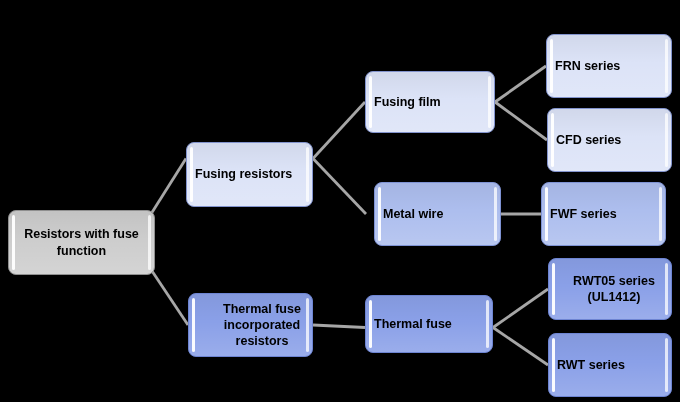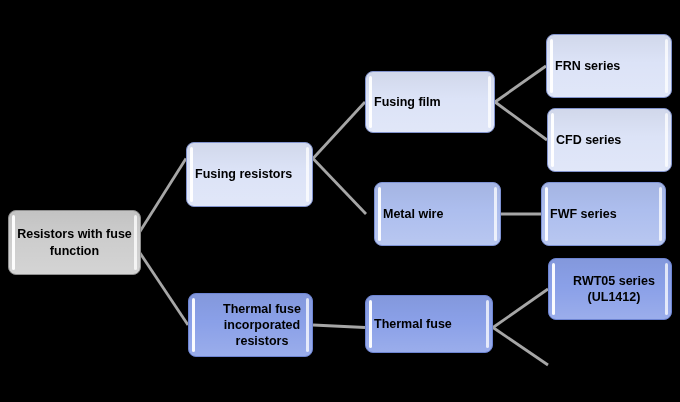--- a/index.html
+++ b/index.html
@@ -44,21 +44,21 @@
     position: absolute;
     top: 4px; bottom: 4px;
     width: 3px;
     border-radius: 3px;
     pointer-events: none;
   }
   .node::before { left: 3px;  background: rgba(255,255,255,0.95); }
   .node::after  { right: 3px; background: rgba(255,255,255,0.75); }
 
   
-  #node-root          { left: 8px;   top: 210px; width: 133px; height: 65px; }
+  #node-root          { left: 8px;   top: 210px; width: 147px; height: 65px; }
   #node-fusing        { left: 186px; top: 142px; width: 127px; height: 65px; }
   #node-thermal-inc   { left: 188px; top: 293px; width: 125px; height: 64px; }
   #node-metal-film    { left: 365px; top: 71px;  width: 130px; height: 62px; }
   #node-metal-wire    { left: 374px; top: 182px; width: 127px; height: 64px; }
   #node-thermal-fuse  { left: 365px; top: 295px; width: 128px; height: 58px; }
   #node-frn           { left: 546px; top: 34px;  width: 126px; height: 64px; }
   #node-cfd           { left: 547px; top: 108px; width: 125px; height: 64px; }
   #node-fwf           { left: 541px; top: 182px; width: 125px; height: 64px; }
   #node-rwt05         { left: 548px; top: 258px; width: 124px; height: 62px; padding-left: 16px; }
   #node-rwt           { left: 548px; top: 333px; width: 124px; height: 64px; }
@@ -116,14 +116,17 @@
   </div>
 
   <div class="node" id="node-fwf" style="background-color: rgb(173, 190, 238); border-color: rgb(127, 147, 212);">
     <span>FWF series</span>
   </div>
 
   <div class="node" id="node-rwt05" style="background-color: rgb(138, 160, 232); border-color: rgb(109, 132, 210);">
     <span>RWT05 series (UL1412)</span>
   </div>
 
+  <div class="node" id="node-rwt" style="background-color: rgb(138, 160, 232); border-color: rgb(109, 132, 210);">
+    <span>RWT series</span>
+  </div>
 
 </div>
 
 </body></html>

